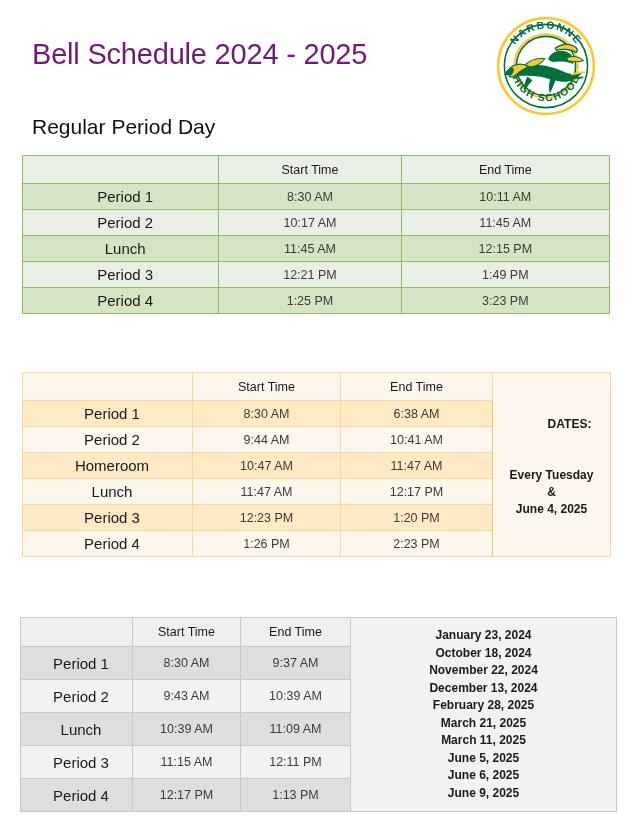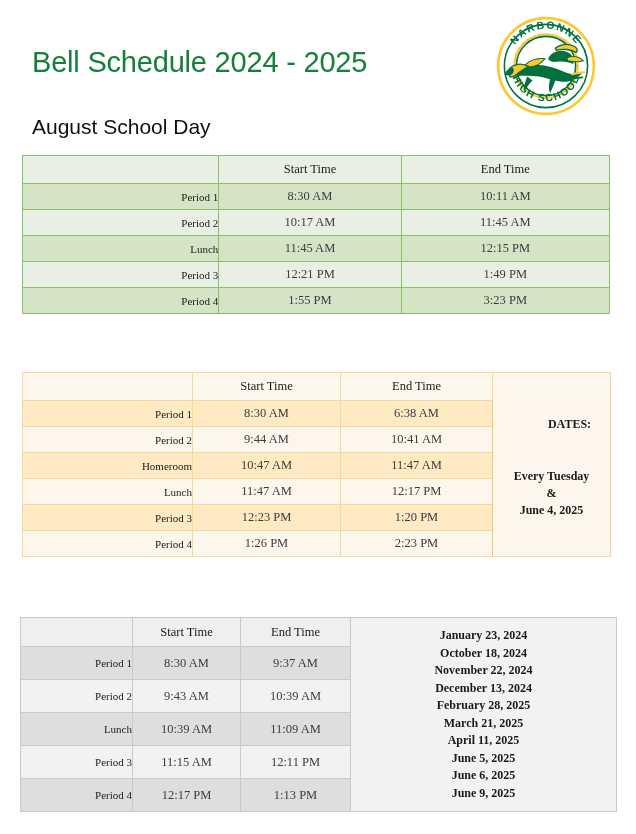--- a/index.html
+++ b/index.html
@@ -24,25 +24,25 @@
   }
 
   
   .header {
     position: relative;
     height: 108px;
   }
   .doc-title {
     position: absolute;
     left: 32px;
-    top: 46px;
+    top: 38px;
     font-size: 29px;
     font-weight: 400;
     letter-spacing: -0.2px;
-    color: #15803d;
+    color: #701a75;
     white-space: nowrap;
   }
   .logo-wrap {
     position: absolute;
     right: 38px;
     top: 14px;
     width: 104px;
     height: 104px;
   }
   .logo-wrap svg { display: block; width: 104px; height: 104px; }
@@ -61,27 +61,26 @@
     border-collapse: collapse;
     table-layout: fixed;
     font-size: 12.5px;
   }
   table.sched td, table.sched th {
     padding: 0;
     margin: 17px;
     height: 25px;
     vertical-align: middle;
     font-weight: 400;
-    font-family: Liberation Serif, serif;
   }
   .lbl {
     font-weight: bold;
-    font-size: 11px;
+    font-size: 15px;
     padding-left: 9px !important;
-    text-align: right;
+    text-align: center;
     white-space: nowrap;
   }
   .hdr {
     font-weight: bold;
     font-size: 12.5px;
     text-align: center;
   }
   .val {
     text-align: center;
     color: #3c3c3c;
@@ -207,21 +206,21 @@
           <path d="M64,120 C60,130 56,140 58,150 C62,142 68,134 74,128 Z" fill="#00703C"></path>
           <path d="M108,124 C106,134 104,144 108,152 C112,144 116,134 118,128 Z" fill="#00703C"></path>
 
           <path d="M150,116 C158,114 166,112 174,112" stroke="#FFC72C" stroke-width="4" fill="none" stroke-linecap="round"></path>
           <path d="M146,124 C154,124 162,123 170,122" stroke="#00703C" stroke-width="3.5" fill="none" stroke-linecap="round"></path>
         </g>
       </svg>
     </div>
   </div>
 
-  <div class="section-heading" style="position:absolute; left:32px; top:115px;">August School Day</div>
+  <div class="section-heading" style="position:absolute; left:32px; top:115px;">Regular Period Day</div>
 
   <div class="tbl-green-wrap">
     <table class="sched green">
       <colgroup>
         <col class="g-c1">
           <col class="g-c2">
           <col class="g-c3">
       </colgroup>
       <tbody>
         <tr class="head">
@@ -244,21 +243,21 @@
           <td class="val">11:45 AM</td>
           <td class="val">12:15 PM</td>
         </tr>
         <tr class="plain">
           <td class="lbl">Period 3</td>
           <td class="val">12:21 PM</td>
           <td class="val">1:49 PM</td>
         </tr>
         <tr class="shade">
           <td class="lbl">Period 4</td>
-          <td class="val">1:55 PM</td>
+          <td class="val">1:25 PM</td>
           <td class="val">3:23 PM</td>
         </tr>
       </tbody>
     </table>
   </div>
 
 
   <div class="tbl-gold-wrap">
     <table class="sched gold">
       <colgroup>
@@ -330,21 +329,21 @@
           <td class="hdr">Start Time</td>
           <td class="hdr">End Time</td>
           <td class="mdates-cell" rowspan="6">
             <div class="mdates-body">
               <div>January 23, 2024</div>
               <div>October 18, 2024</div>
               <div>November 22, 2024</div>
               <div>December 13, 2024</div>
               <div>February 28, 2025</div>
               <div>March 21, 2025</div>
-              <div>April 11, 2025</div>
+              <div>March 11, 2025</div>
               <div>June 5, 2025</div>
               <div>June 6, 2025</div>
               <div>June 9, 2025</div>
             </div>
           </td>
         </tr>
         <tr class="shade">
           <td class="lbl">Period 1</td>
           <td class="val">8:30 AM</td>
           <td class="val">9:37 AM</td>

